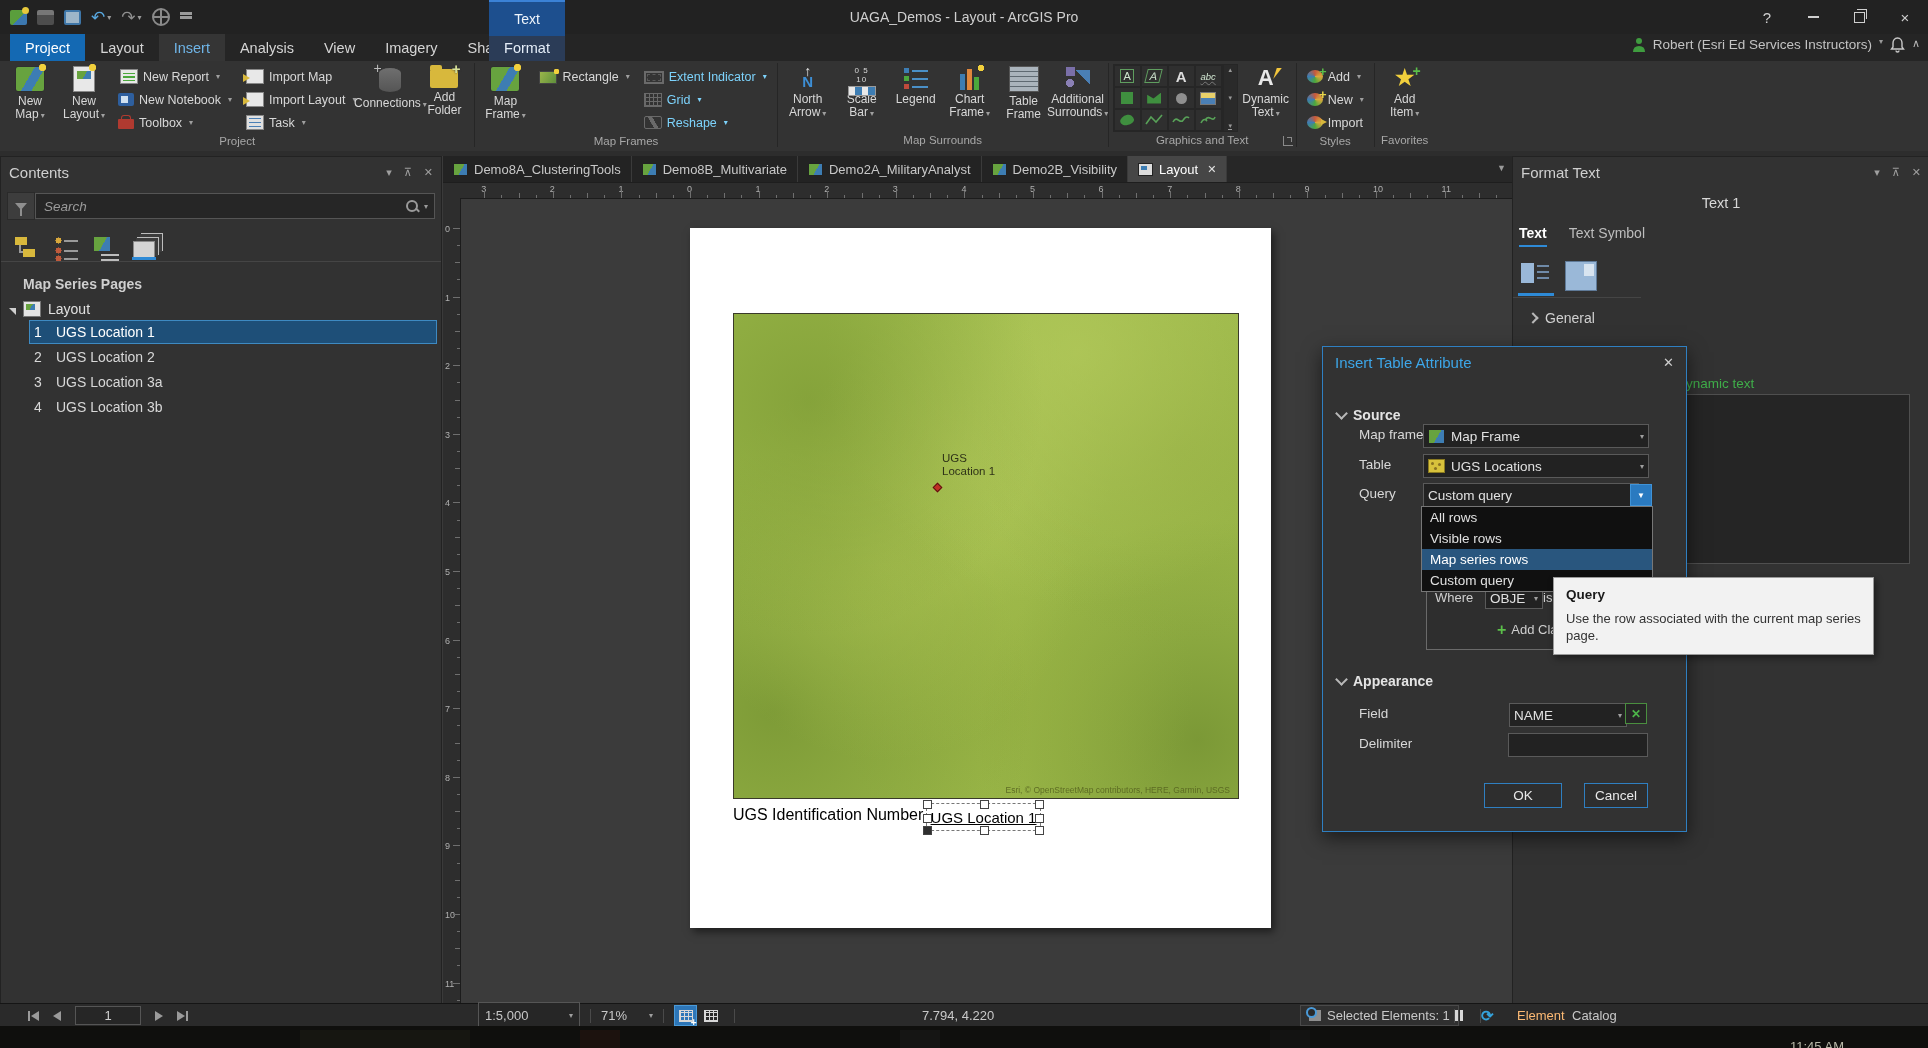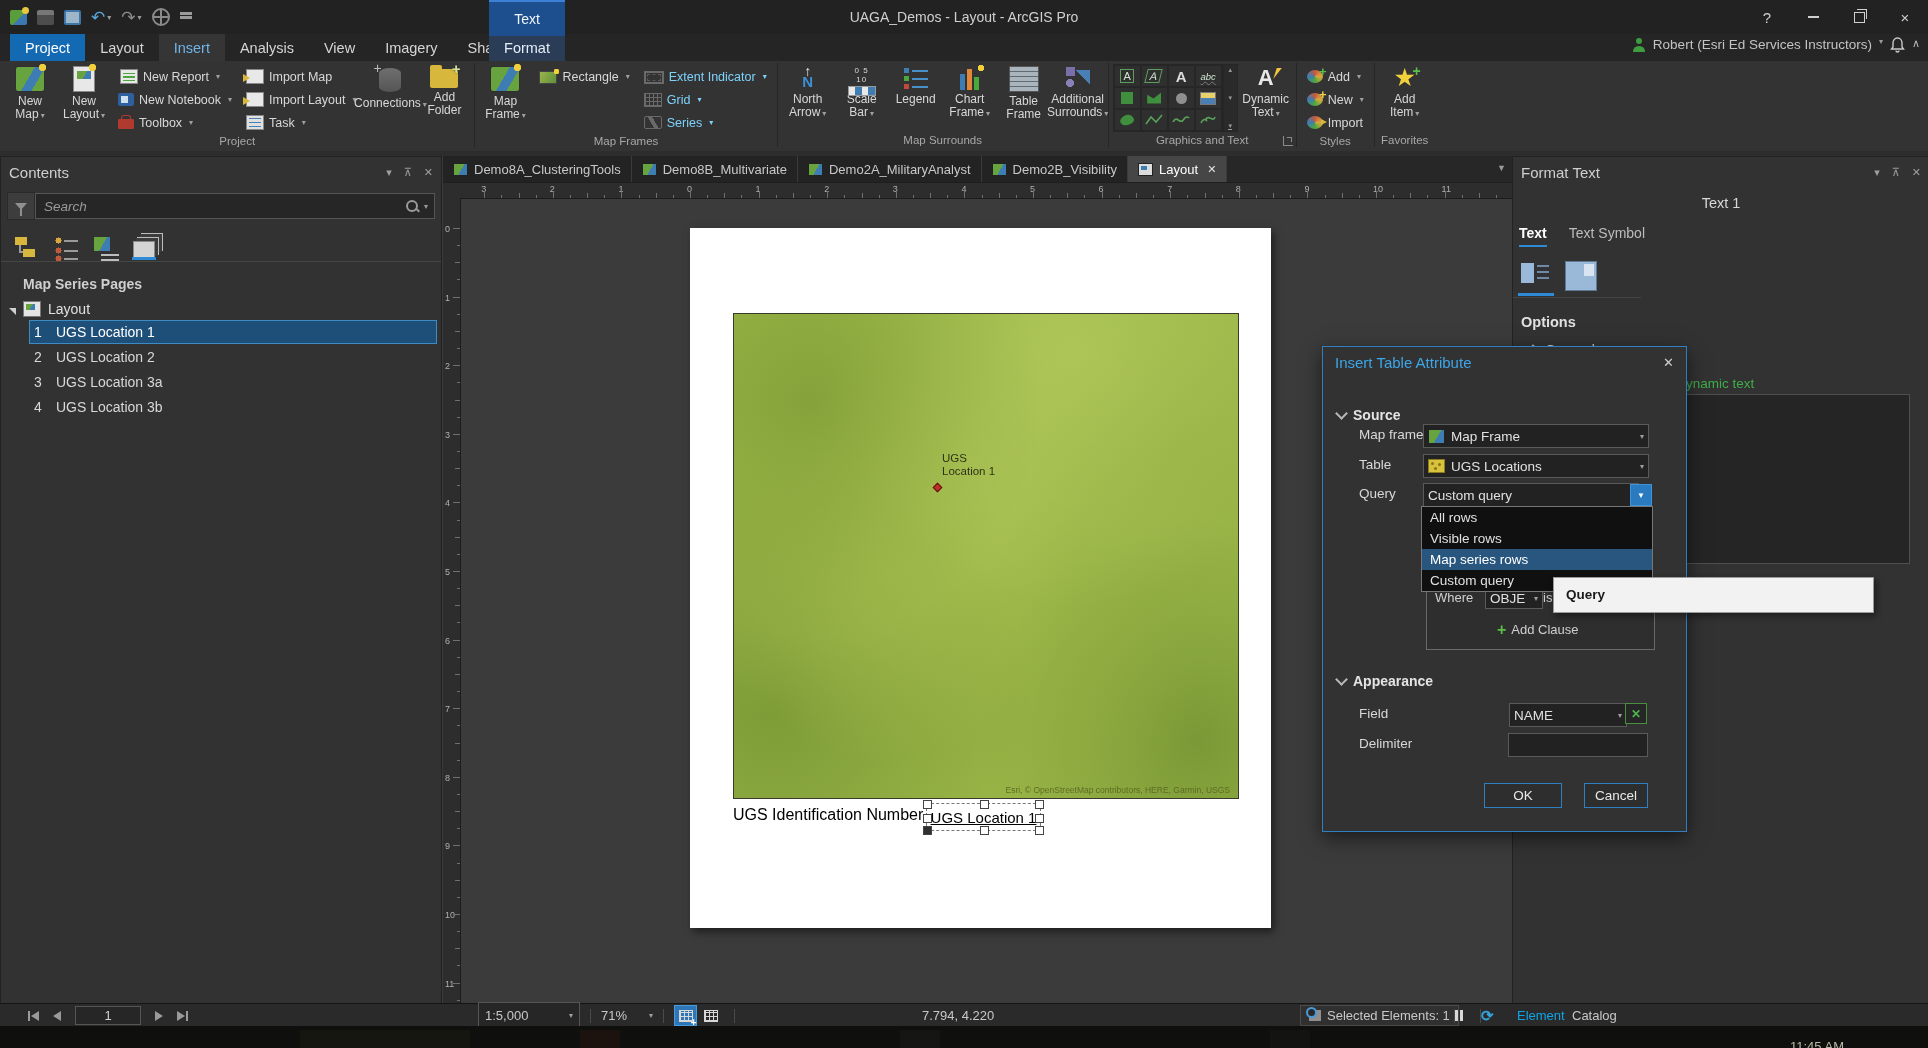--- a/index.html
+++ b/index.html
@@ -280,21 +280,21 @@
   .gridbtn.active{background:#2d76b8;border:1px solid #4a9ad8}
   .gbi{width:12px;height:10px;background:repeating-linear-gradient(0deg,#d8d8d8 0 1px,transparent 1px 4px),repeating-linear-gradient(90deg,#d8d8d8 0 1px,transparent 1px 4px);border:1px solid #d8d8d8;position:relative}
   .gridbtn.active .gbi::after{content:"+";position:absolute;right:-5px;bottom:-7px;color:#fff;font-size:10px;font-weight:bold}
   .selbadge{display:flex;align-items:center;gap:6px;height:19px;border:1px solid #4a4a4a;background:#303030;padding:0 8px}
   .selic{width:12px;height:11px;background:#8f8f8f;position:relative}
   .selic::before{content:"";position:absolute;left:-3px;top:-3px;width:7px;height:7px;border:2px solid #4a9ad8;border-radius:50%;background:#2a2a2a}
   .pauseic{display:flex;gap:2px}
   .pauseic i{width:3px;height:11px;background:#d8d8d8}
   .refreshic{color:#35a3dc;font-size:15px;font-weight:bold}
   .ptab{font-size:13px;margin-right:18px}
-  .ptab.active{color:#0ea5e9}
+  .ptab.active{color:#fdba74}
   
   #taskbar{left:0;top:1026px;width:1928px;height:22px;background:#0f0f0d;overflow:hidden}
   .tb-blob{position:absolute;top:4px;height:18px;opacity:.5}
   #tb-time{position:absolute;left:1790px;top:13px;color:#b8b8a8;font-size:13px}
   svg.icon{display:block}
 </style>
 </head>
 <body>
 
 <div id="titlebar" class="abs">
@@ -451,21 +451,21 @@
               <span>Extent Indicator</span>
               <span class="arr">▾</span>
             </div>
             <div class="rbtn-small disabled">
               <span class="ic16 ic-gridic"></span>
               <span>Grid</span>
               <span class="arr">▾</span>
             </div>
             <div class="rbtn-small disabled">
               <span class="ic16 ic-reshape"></span>
-              <span>Series</span>
+              <span>Reshape</span>
               <span class="arr">▾</span>
             </div>
           </div>
         </div>
         <div class="glabel">Map Frames</div>
       </div>
       <div class="rsep"></div>
       <div class="rgroup">
         <div class="gitems">
           <div class="rbtn-big">
@@ -872,21 +872,20 @@
   <div class="fp-tabs">
     <span class="fp-tab active">Text</span>
     <span class="fp-tab">Text Symbol</span>
   </div>
   <div class="fp-icons">
     <span class="fpi fpi-1">
         <span class="ul"></span>
       </span>
     <span class="fpi fpi-2"></span>
   </div>
-  <div class="fp-options">Options</div>
   <div class="fp-general">
     <span class="chev-r"></span>
     <span>General</span>
   </div>
   <span id="fp-dynlink">Insert dynamic text</span>
   <div id="fp-textbox"></div>
 </div>
 
 <div id="dialog" class="abs">
   <div class="dlg-title">
@@ -943,20 +942,21 @@
   </div>
   <span class="fieldx" style="left:302px;top:356px">✕</span>
   <div class="dlg-row" style="left:36px;top:389px">Delimiter</div>
   <div class="dd" style="position:absolute;left:185px;top:386px;width:130px"></div>
   <div class="dlg-btn" style="left:161px;top:436px;width:76px">OK</div>
   <div class="dlg-btn" style="left:261px;top:436px;width:62px">Cancel</div>
 </div>
 
 <div id="tooltip" class="abs">
   <div class="tt-title">Query</div>
+  <div class="tt-body">Use the row associated with the current map series page.</div>
 </div>
 
 <div id="statusbar" class="abs">
   <div class="pagenav">
     <span class="nav-ic">
         <span class="bar-v"></span>
         <span class="tri-l"></span>
       </span>
     <span class="nav-ic">
         <span class="tri-l"></span>

